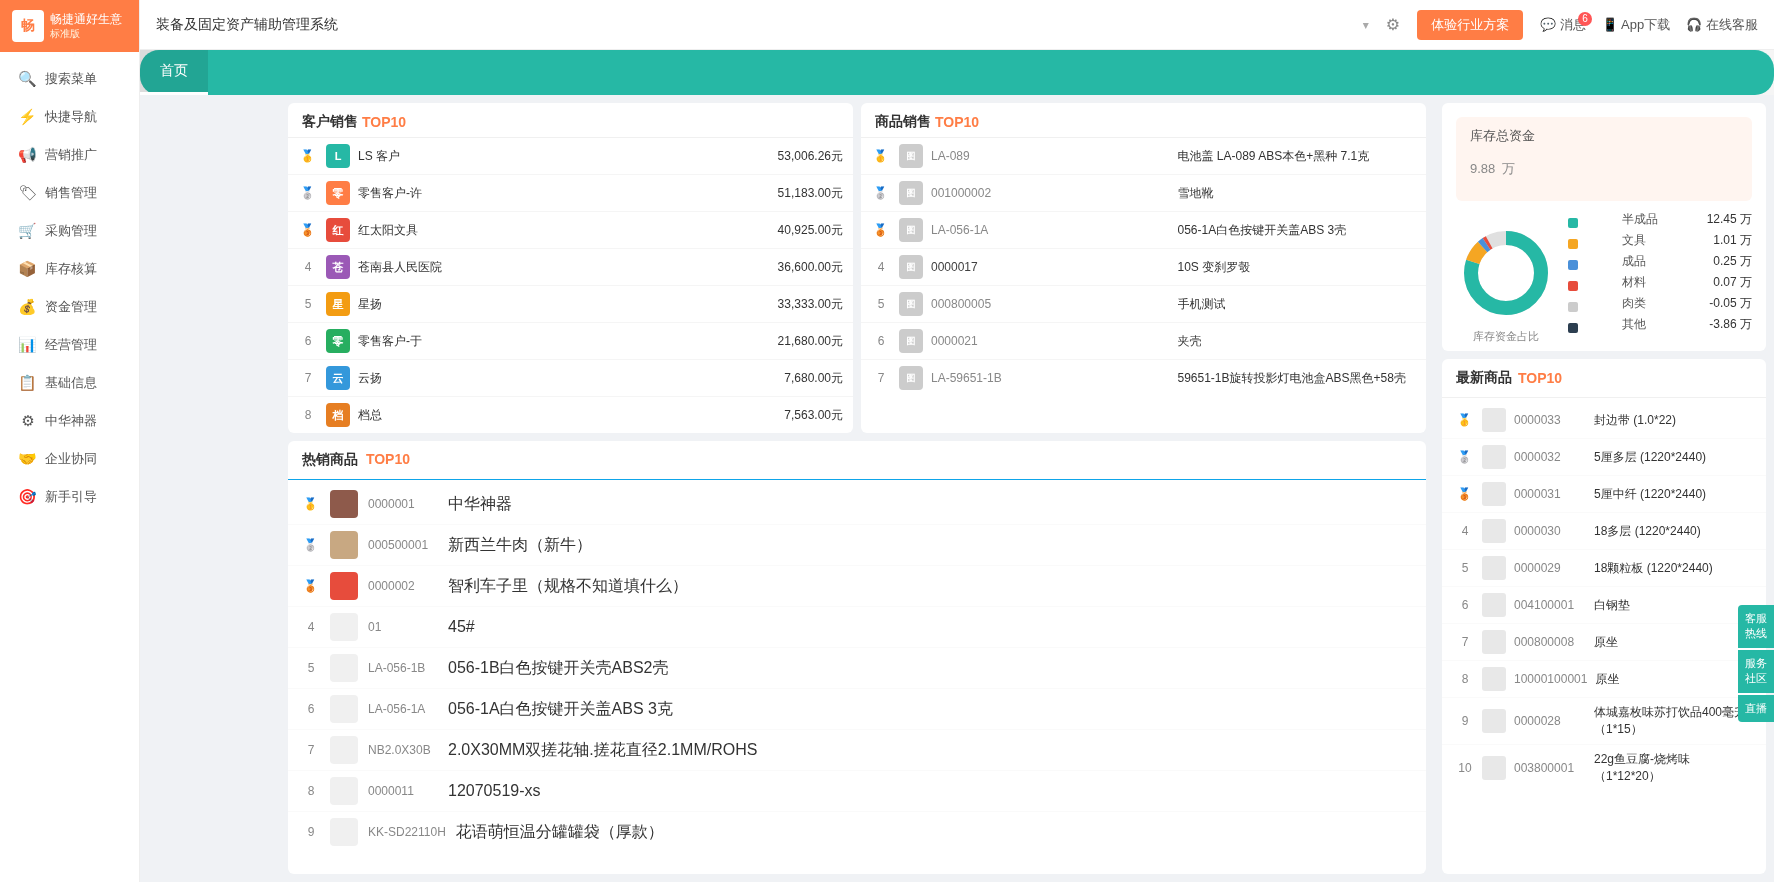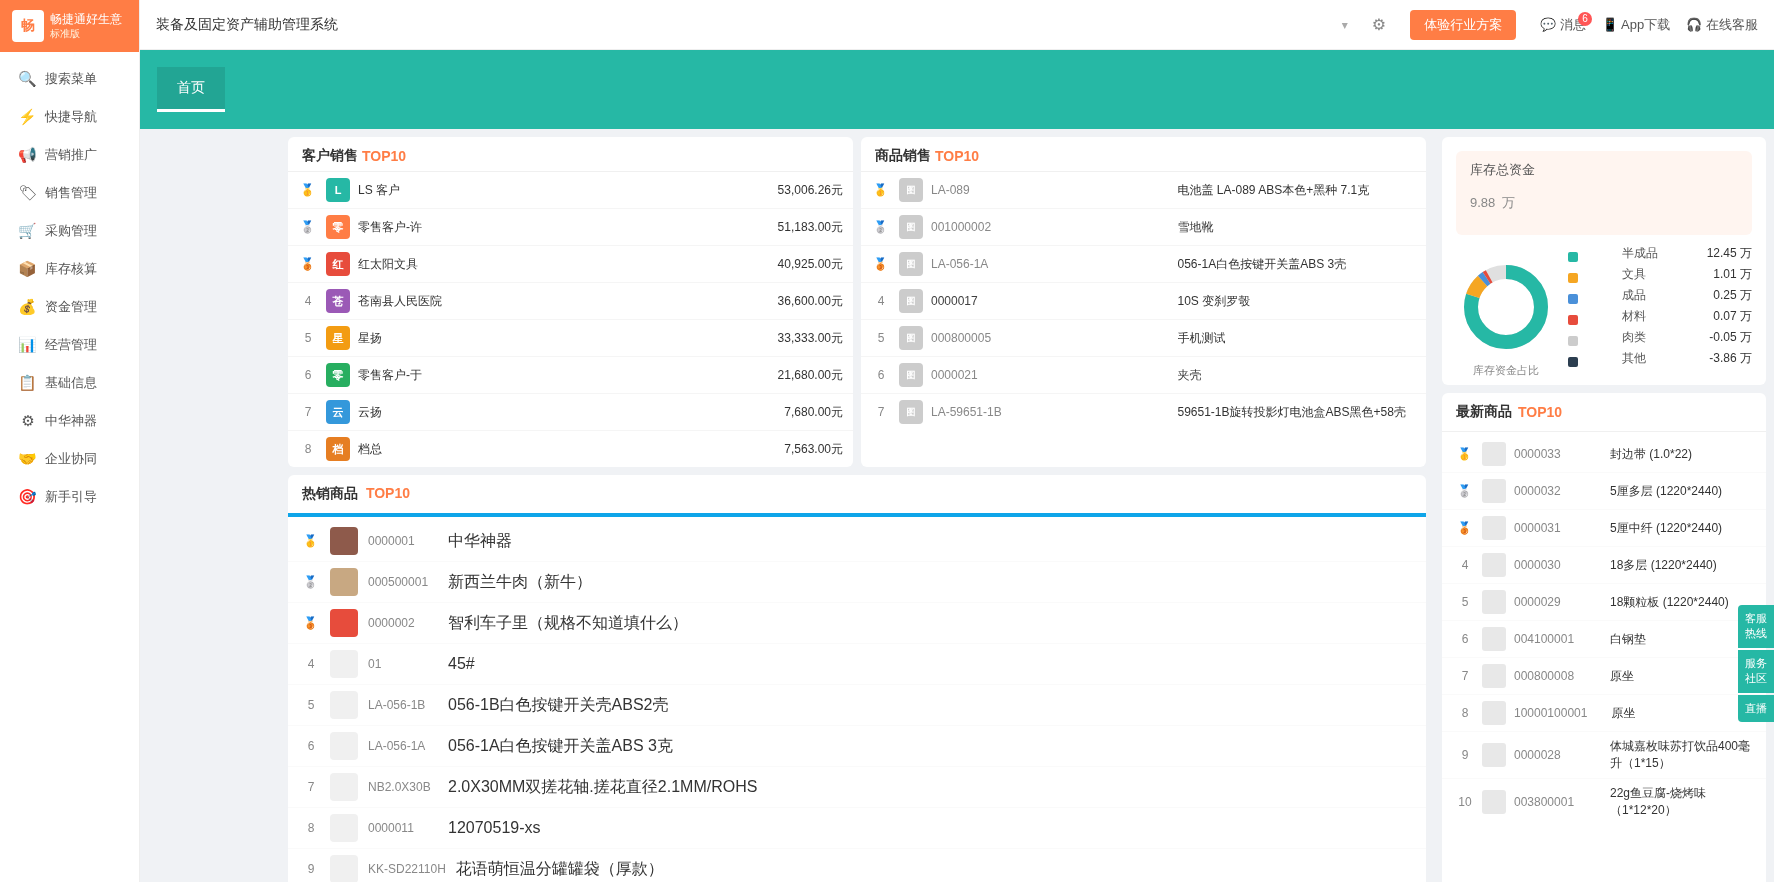--- a/index.html
+++ b/index.html
@@ -49,21 +49,21 @@
     .main { flex: 1; display: flex; flex-direction: column; overflow: hidden; }
 
     
     .top-header {
       background: #fff;
       border-bottom: 1px solid #eee;
       display: flex;
       align-items: center;
       padding: 0 16px;
       height: 50px;
-      gap: 24px;
+      gap: 17px;
     }
     .system-title { font-size: 14px; color: #333; flex: 1; }
     .try-btn {
       background: #ff7d45;
       color: #fff;
       border: none;
       padding: 6px 14px;
       border-radius: 4px;
       cursor: pointer;
       font-size: 13px;
@@ -76,21 +76,22 @@
       background: #f55; color: #fff;
       border-radius: 8px; font-size: 10px;
       padding: 0 4px; min-width: 14px; text-align: center;
       line-height: 14px;
     }
 
     
     .nav-tabs {
       background: #26b8a5;
       display: flex;
-      padding: 17px;
+      padding: 0;
+      border-radius: 19px;
     }
     .nav-tab {
       padding: 12px 20px;
       color: #fff;
       font-size: 14px;
       cursor: pointer;
       border-bottom: 3px solid transparent;
     }
     .nav-tab.active { background: rgba(0,0,0,0.1); border-bottom: 3px solid #fff; }
 
@@ -155,21 +156,21 @@
     .hot-products-panel {
       background: #fff;
       border-radius: 6px;
       flex: 1;
     }
     .hot-panel-header {
       padding: 10px 14px;
       font-size: 14px;
       font-weight: bold;
       color: #333;
-      border-bottom: 4px solid #0ea5e9;
+      border-bottom: 1px solid #0ea5e9;
     }
     .hot-list { padding: 4px 0; }
     .hot-item {
       display: flex;
       align-items: center;
       padding: 6px 14px;
       gap: 10px;
       border-bottom: 1px solid #fafafa;
     }
     .hot-item:last-child { border-bottom: none; }
@@ -276,21 +277,21 @@
     .np-rank { width: 18px; text-align: center; font-size: 12px; color: #888; flex-shrink: 0; }
     .np-img {
       width: 24px; height: 24px;
       border-radius: 3px;
       background: #e8e8e8;
       flex-shrink: 0;
       display: flex; align-items: center; justify-content: center;
       font-size: 9px; color: #aaa;
     }
     .np-code { font-size: 12px; color: #888; min-width: 72px; }
-    .np-name { font-size: 12px; color: #333; margin-left: 16px; }
+    .np-name { font-size: 12px; color: #333; }
 
     
     .float-btns {
       position: fixed;
       right: 0;
       bottom: 160px;
       display: flex;
       flex-direction: column;
       gap: 2px;
       z-index: 100;

